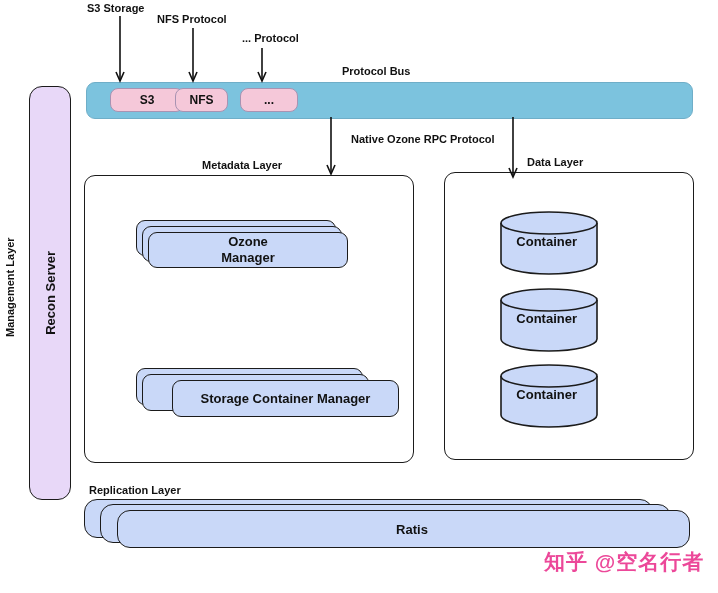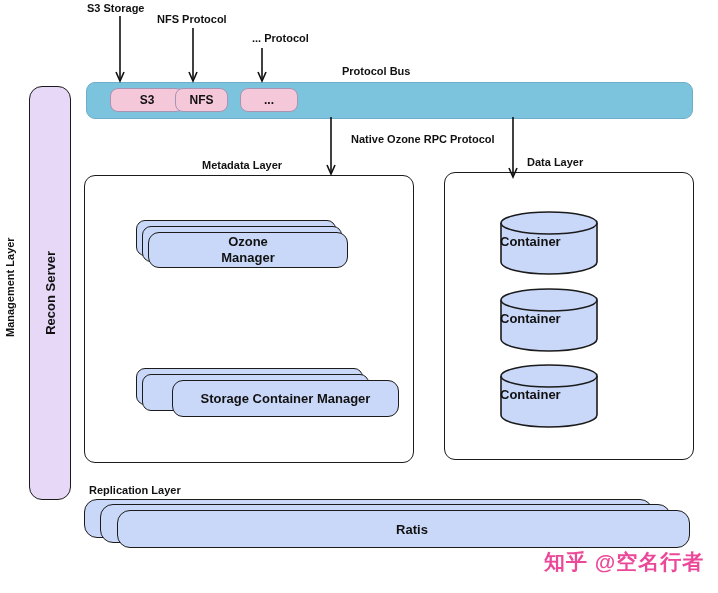--- a/index.html
+++ b/index.html
@@ -5,21 +5,21 @@
   html,body{margin:0;padding:0;background:#ffffff;}
   #canvas{
     position:relative;width:718px;height:593px;background:#fff;overflow:hidden;
     font-family:"Liberation Sans","DejaVu Sans",sans-serif;color:#111;
   }
   .abs{position:absolute;}
   .lbl{position:absolute;font-weight:bold;font-size:11px;white-space:nowrap;z-index:6;}
   
   #lbl-s3-protocol{left:87px;top:2px;}
   #lbl-nfs-protocol{left:157px;top:13px;}
-  #lbl-dots-protocol{left:252px;top:32px;text-align:right;}
+  #lbl-dots-protocol{left:242px;top:32px;text-align:right;}
   #lbl-protocol-bus{left:342px;top:65px;}
   #lbl-rpc{left:351px;top:133px;}
   #lbl-metadata-layer{left:202px;top:159px;}
   #lbl-data-layer{left:527px;top:156px;}
   #lbl-replication-layer{left:89px;top:484px;}
 
   
   #bus{left:86px;top:82px;width:605px;height:35px;background:var(--bus,#7CC3DE);
        border:1.5px solid #6FAEC8;border-radius:9px;z-index:1;}
   .chip{position:absolute;top:88px;height:24px;background:var(--pink,#F5C8D9);
@@ -42,37 +42,37 @@
 
   
   .layer-box{position:absolute;background:#fff;border:1.7px solid #1b1b1b;border-radius:11px;z-index:1;}
   #metadata-box{left:84px;top:175px;width:328px;height:286px;}
   #data-box{left:444px;top:172px;width:248px;height:286px;}
 
   
   .stackbox{position:absolute;background:var(--light-blue,#C9D8F8);
         border:1.6px solid #1b1b1b;border-radius:9px;box-sizing:border-box;z-index:2;}
   .stackbox.front{display:flex;align-items:center;justify-content:center;
-        font-weight:bold;font-size:13px;text-align:center;z-index:3;border-radius:11px;}
+        font-weight:bold;font-size:13px;text-align:center;z-index:3;}
   
   #om-back2{left:136px;top:220px;width:200px;height:36px;}
   #om-back1{left:142px;top:226px;width:200px;height:36px;}
   #om-front{left:148px;top:232px;width:200px;height:36px;white-space:pre-line;line-height:16px;}
   
   #scm-back2{left:136px;top:368px;width:227px;height:37px;}
   #scm-back1{left:142px;top:374px;width:227px;height:37px;}
   #scm-front{left:148px;top:380px;width:227px;height:37px;margin-left:24px;}
 
   
   .cyl{position:absolute;width:98px;height:64px;z-index:2;}
   #cyl-1{left:500px;top:211px;}
   #cyl-2{left:500px;top:288px;}
   #cyl-3{left:500px;top:364px;}
   .cyl svg{position:absolute;left:0;top:0;}
-  .cyl .cyl-label{position:absolute;left:0;top:23px;width:77px;text-align:left;
+  .cyl .cyl-label{position:absolute;left:0;top:23px;width:77px;text-align:right;
         font-weight:bold;font-size:13px;z-index:3;}
 
   
   #ratis-back2{left:84px;top:499px;width:569px;height:39px;border-radius:13px;}
   #ratis-back1{left:100px;top:504px;width:571px;height:39px;border-radius:13px;}
   #ratis-front{left:117px;top:510px;width:573px;height:38px;border-radius:13px;padding-left:17px;}
 
   
   #arrows-svg{position:absolute;left:0;top:0;width:718px;height:593px;z-index:5;pointer-events:none;}
 

